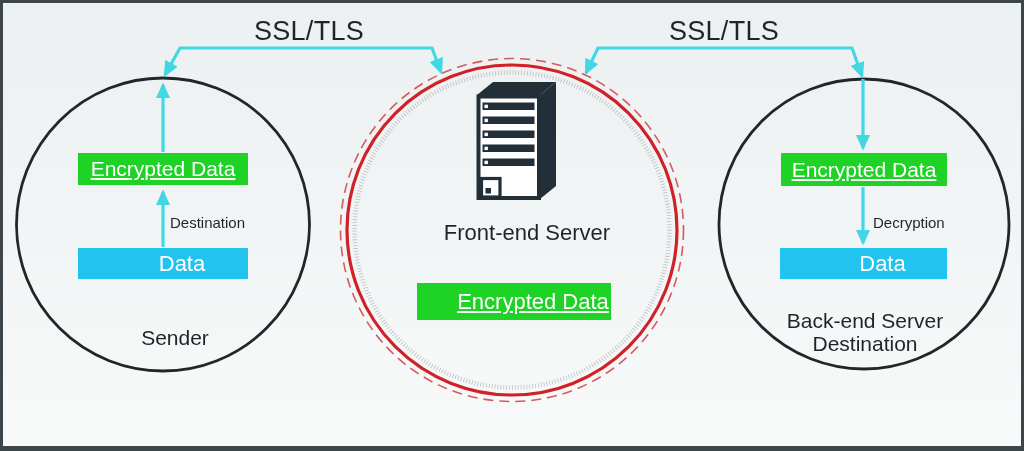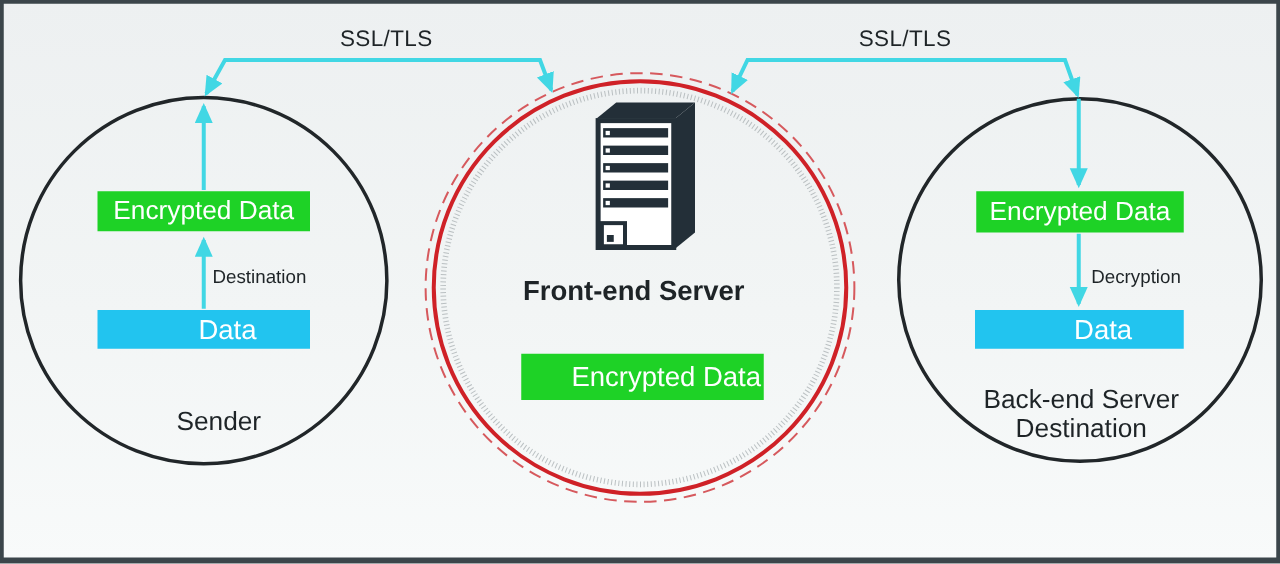--- a/index.html
+++ b/index.html
@@ -37,34 +37,34 @@
   .arrowhead{fill:var(--color-cyan);}
   .srv-dark{fill:var(--color-server_dark);stroke:none;}
   .srv-face{fill:#ffffff;stroke:var(--color-server_dark);stroke-width:4;}
   .srv-bar{fill:var(--color-server_dark);}
   .srv-led{fill:#ffffff;}
   .srv-port{fill:#ffffff;stroke:var(--color-server_dark);stroke-width:3.2;}
 
   .lbl{position:absolute;z-index:20;white-space:nowrap;color:var(--color-text);}
   .center{transform:translate(-50%,-50%);text-align:center;}
   .vcenter{transform:translate(0,-50%);}
-  .ssl{font-size:18px;letter-spacing:0.3px;}
+  .ssl{font-size:27px;letter-spacing:0.3px;}
   .proc{font-size:15px;}
   .name{font-size:21px;}
   .title{font-size:22px;}
   .subtitle{font-size:18px;}
   .caption{font-size:23px;}
   .twoline{line-height:22.5px;}
 
   .box{
     position:absolute;z-index:15;
     display:flex;align-items:center;justify-content:center;
     color:var(--color-box_text);
   }
-  .box.green{background:var(--color-green);}
+  .box.green{background:var(--color-green);text-decoration:underline;}
   .box.blue{background:var(--color-blue);}
   .bx-sm{font-size:21px;}
   .bx-md{font-size:22px;padding-left:38px;}
 </style>
 </head>
 <body>
 
 <div class="stage">
 
   <svg class="gfx" viewBox="0 0 1024 451" aria-hidden="true">
@@ -112,21 +112,21 @@
   </svg>
 
   <div class="lbl ssl center" style="left:309px;top:31px;">SSL/TLS</div>
   <div class="lbl ssl center" style="left:724px;top:31px;">SSL/TLS</div>
 
   <div class="box green bx-sm" style="left:78px;top:153px;width:170px;height:32px;">Encrypted Data</div>
   <div class="lbl proc vcenter" style="left:170px;top:222px;">Destination</div>
   <div class="box blue bx-md" style="left:78px;top:248px;width:170px;height:31px;">Data</div>
   <div class="lbl name center" style="left:175px;top:338px;">Sender</div>
 
-  <div class="lbl title center" style="left:507px;top:233px;font-weight:bold;">Front-end Server</div>
+  <div class="lbl title center" style="left:527px;top:233px;">Front-end Server</div>
   <div class="box green bx-md" style="left:417px;top:283px;width:194px;height:37px;">Encrypted Data</div>
 
   <div class="box green bx-sm" style="left:781px;top:153px;width:166px;height:33px;">Encrypted Data</div>
   <div class="lbl proc vcenter" style="left:873px;top:222px;">Decryption</div>
   <div class="box blue bx-md" style="left:780px;top:248px;width:167px;height:31px;">Data</div>
   <div class="lbl name center twoline" style="left:865px;top:332px;">
     <div>Back-end Server</div>
     <div>Destination</div>
   </div>
 

